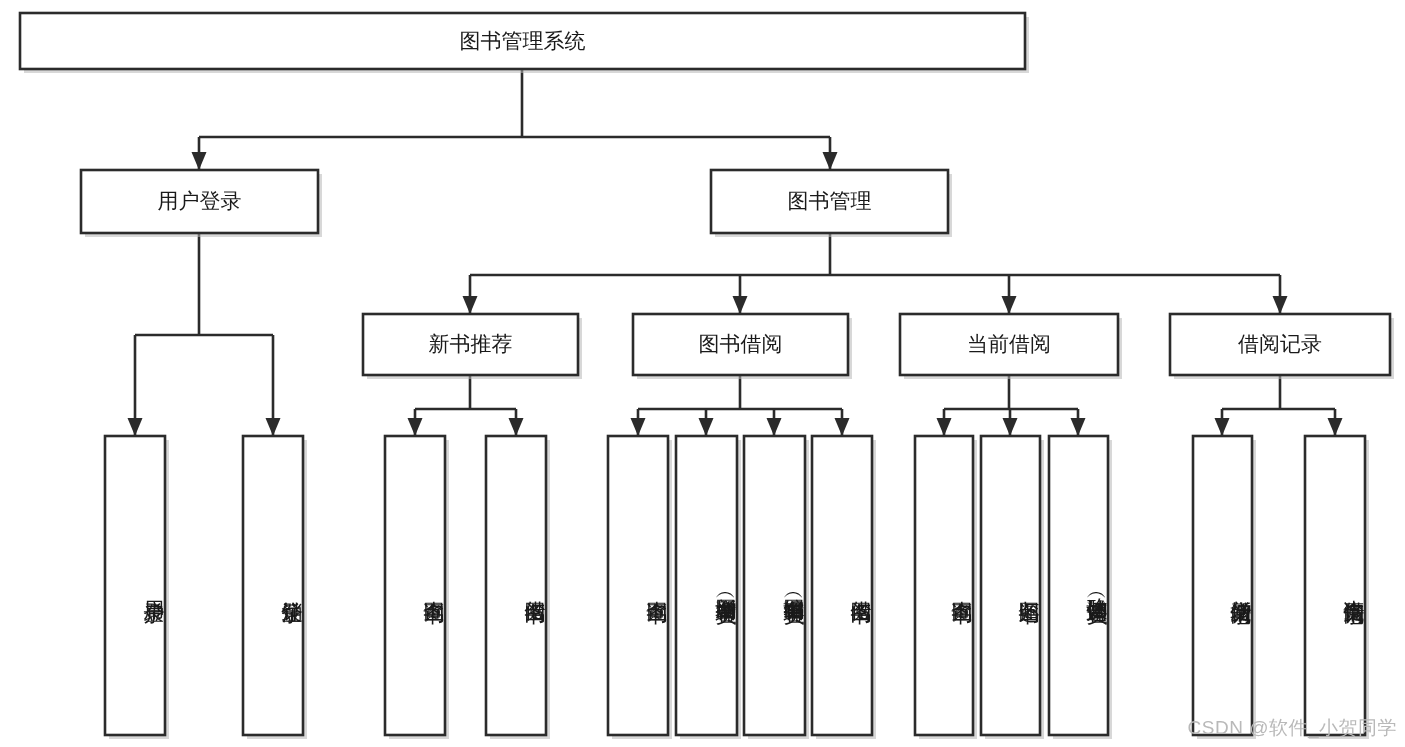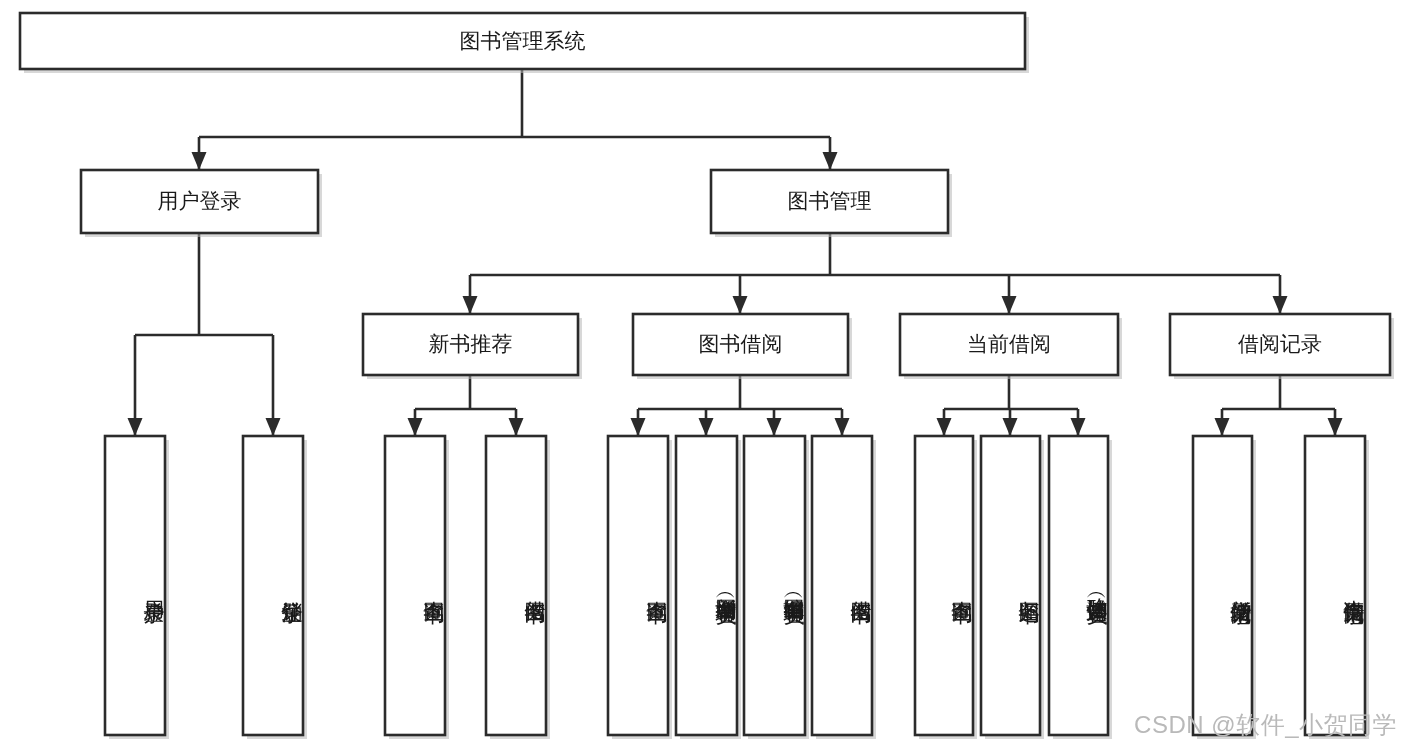--- a/index.html
+++ b/index.html
@@ -66,21 +66,21 @@
     display: flex;
     align-items: flex-start;
     justify-content: center;
     pointer-events: none;
   }
   .watermark {
     position: absolute;
     right: 8px;
     bottom: 6px;
     font-family: "Liberation Sans", "DejaVu Sans", sans-serif;
-    font-size: 24px;
+    font-size: 19px;
     color: #b9b9b9;
     letter-spacing: 0.5px;
     white-space: nowrap;
   }
 </style>
 </head>
 <body>
 
 <div id="diagram-root">
   <svg id="tree-svg" viewBox="0 0 1405 747">

